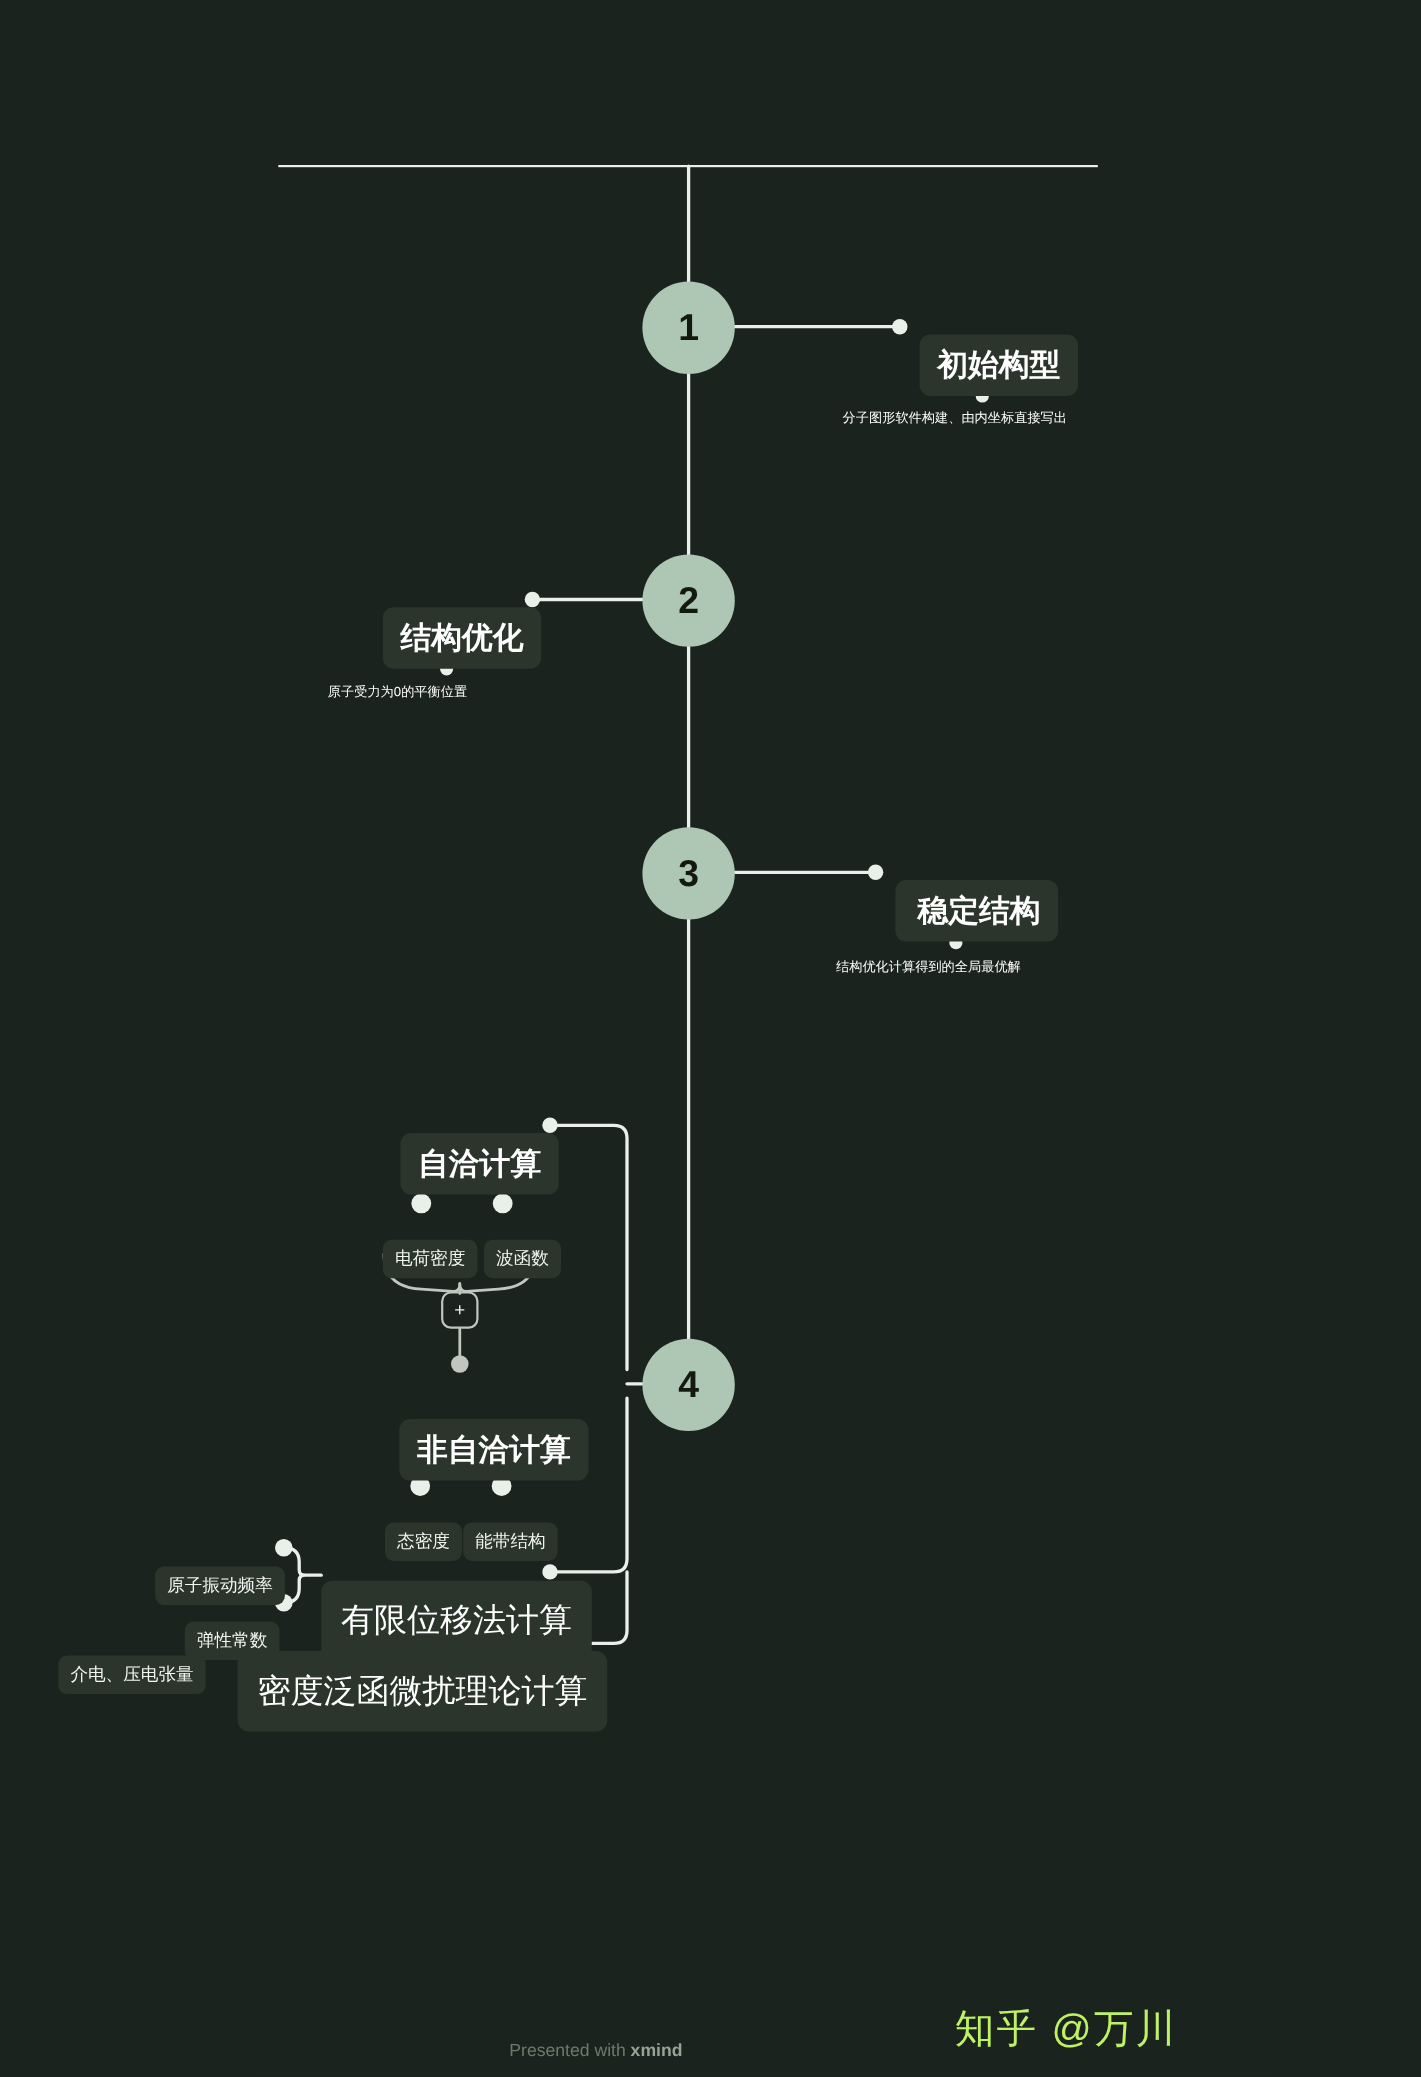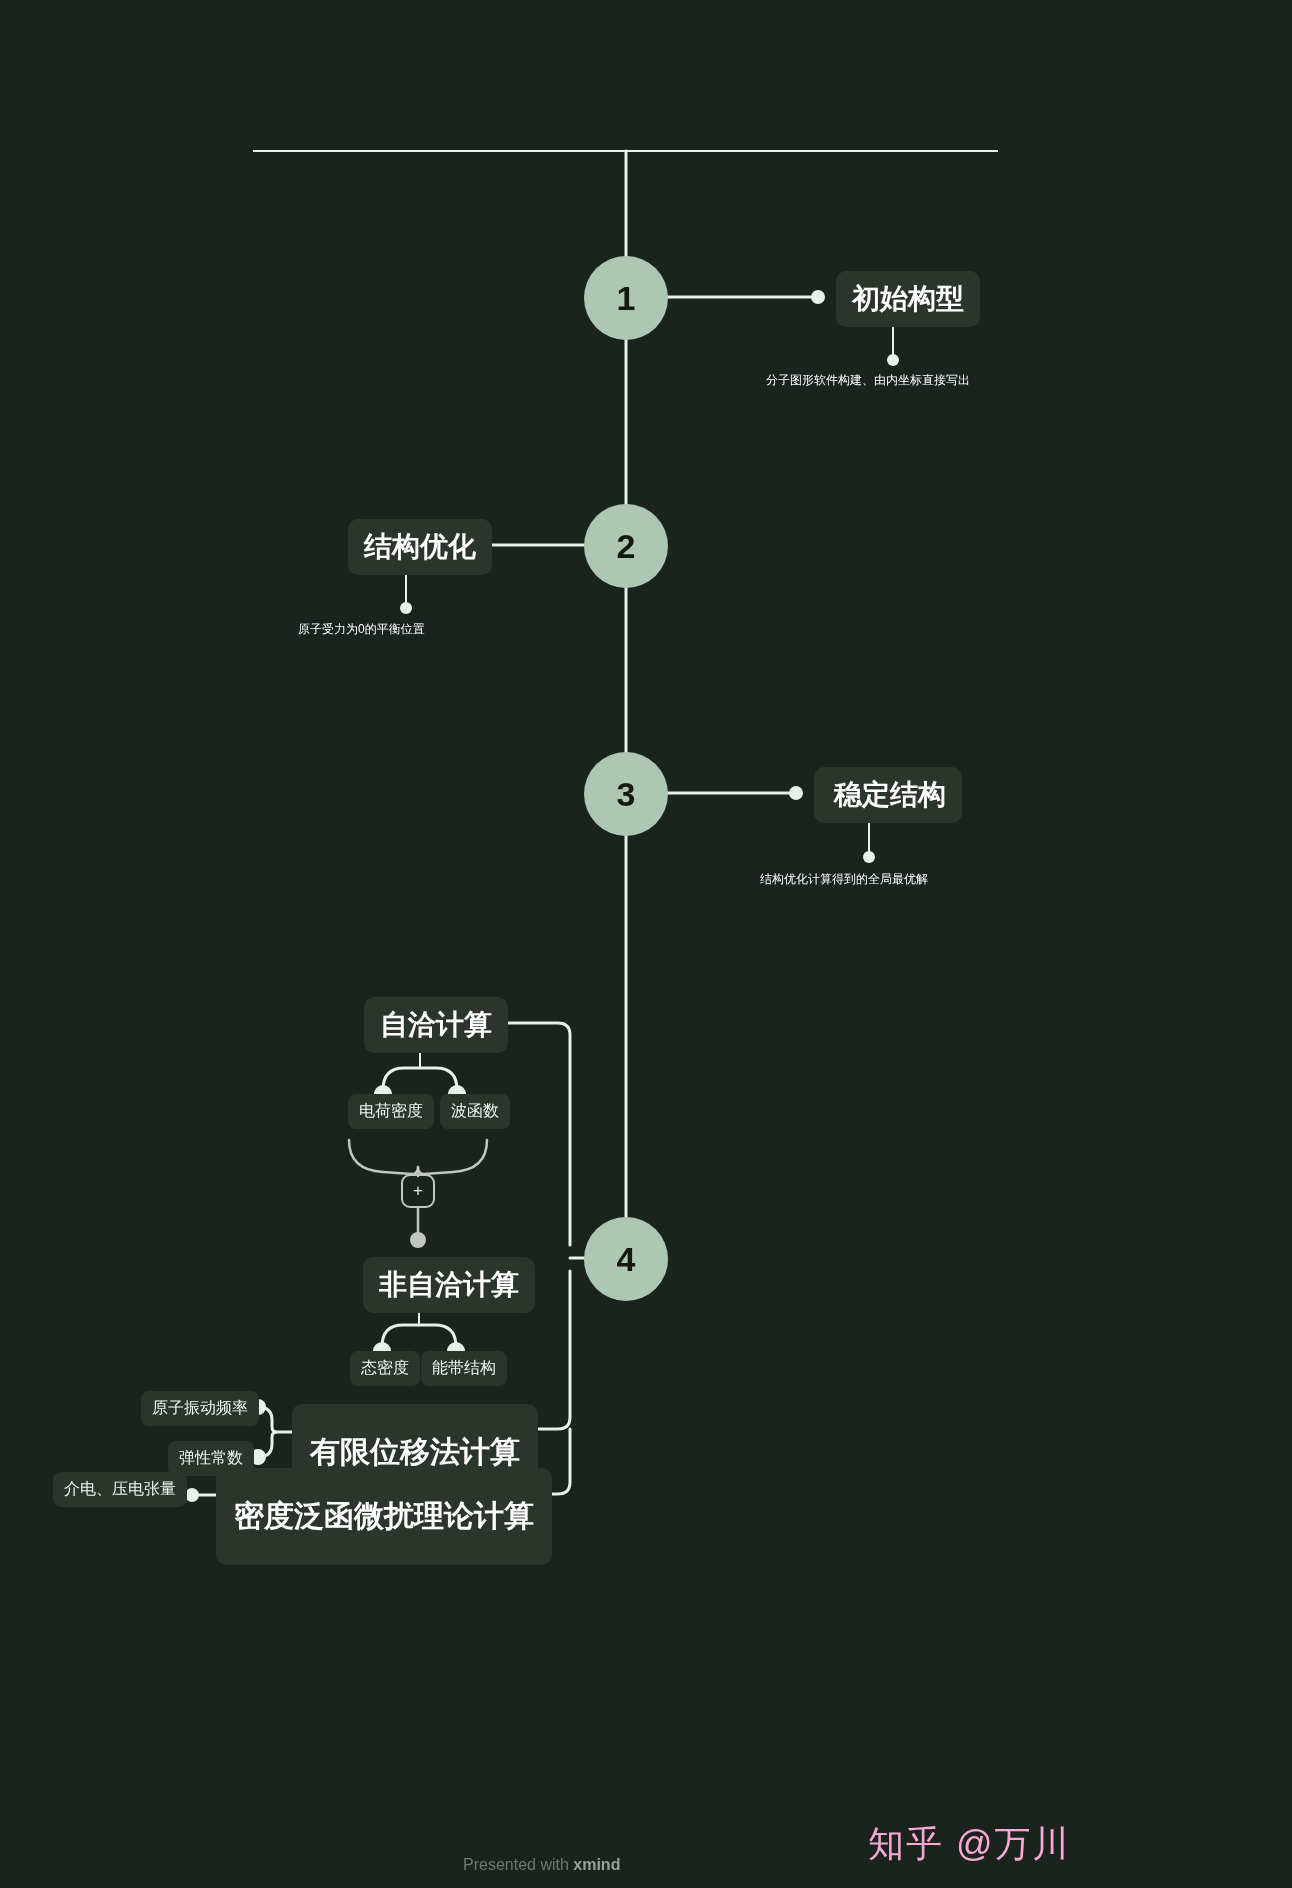--- a/index.html
+++ b/index.html
@@ -34,29 +34,30 @@
 
   
   .node{
     position:absolute;
     background:#2b352c;
     border-radius:9px;
     color:#ffffff;
     display:flex;align-items:center;justify-content:center;
     white-space:nowrap;
     box-sizing:border-box;
+    margin-top:33px;
   }
   .node.main{
     font-size:28px;font-weight:bold;
     padding:9px 16px;
     border-radius:10px;
   }
   .node.big{
-    font-size:30px;font-weight:bold;
-    padding:28px 18px;
+    font-size:30px;font-weight:normal;
+    padding:16px 18px;
     border-radius:10px;
   }
   .node.small{
     font-size:16px;font-weight:normal;
     padding:7px 11px;
     border-radius:8px;
     color:#f2f5f2;
     font-family:Liberation Serif, serif;
   }
 
@@ -78,21 +79,21 @@
   }
 
   
   .xmind{
     position:absolute;left:463px;top:1856px;
     font-size:16px;color:#6d7a6d;white-space:nowrap;
   }
   .xmind b{color:#96a396;}
   .zhihu{
     position:absolute;left:868px;top:1820px;
-    font-size:36px;color:#f9a8d4;font-weight:normal;white-space:nowrap;
+    font-size:36px;color:#bef264;font-weight:normal;white-space:nowrap;
     letter-spacing:2px;
   }
 </style>
 </head>
 <body>
 
 <div class="canvas">
 
   <div class="title-rule"></div>
 

